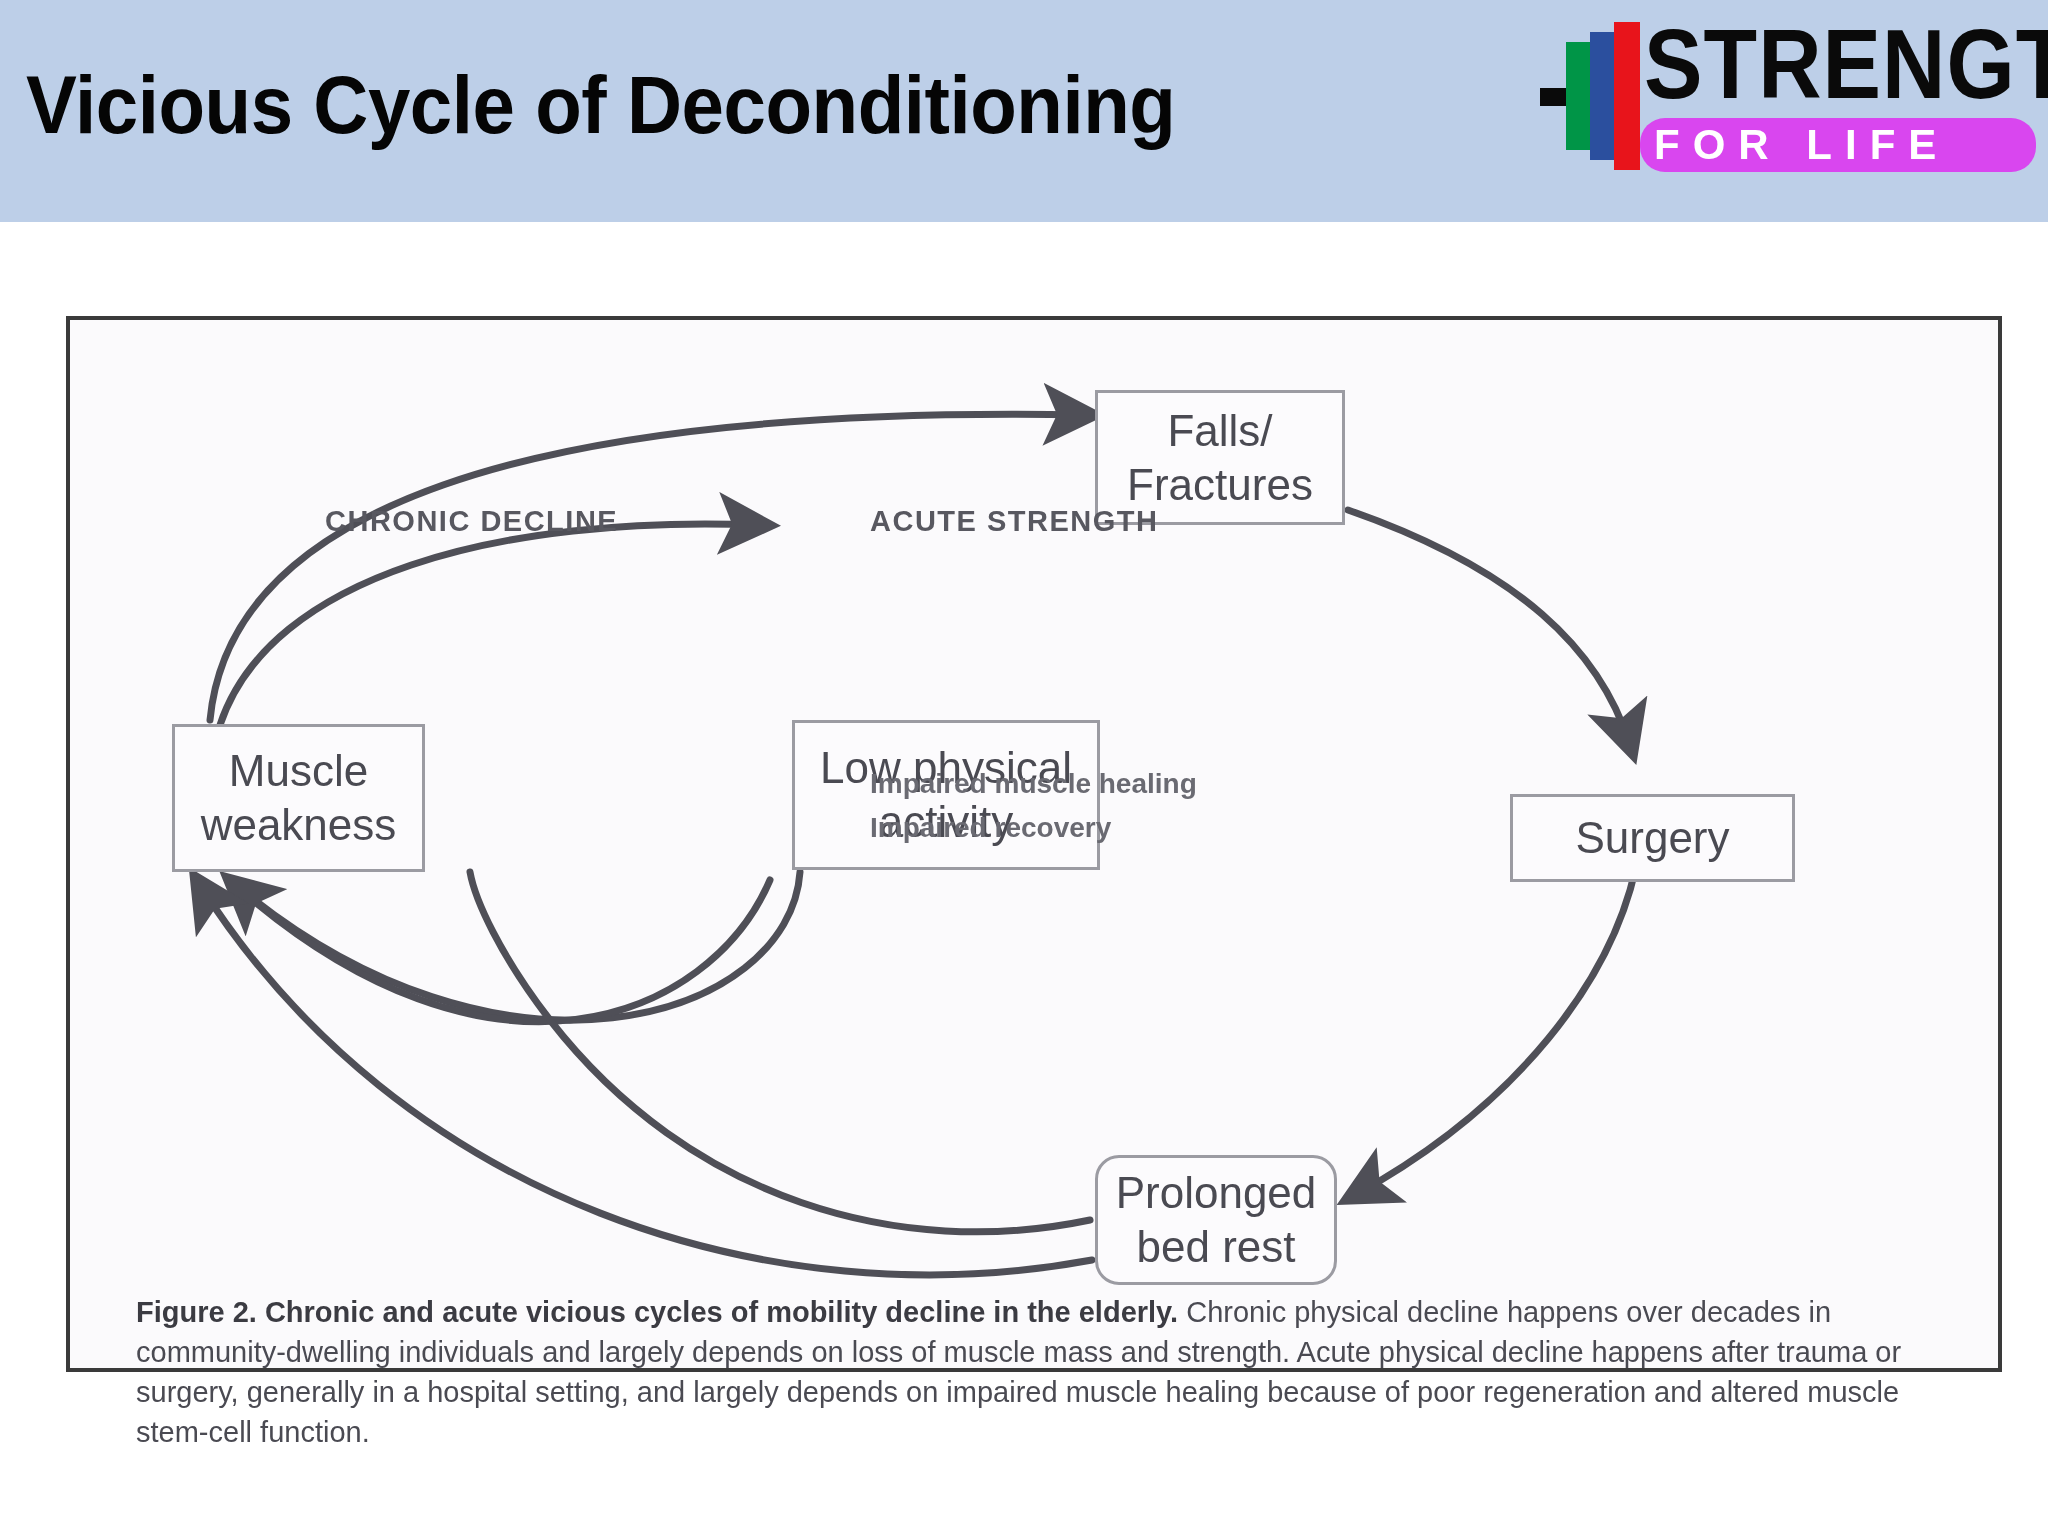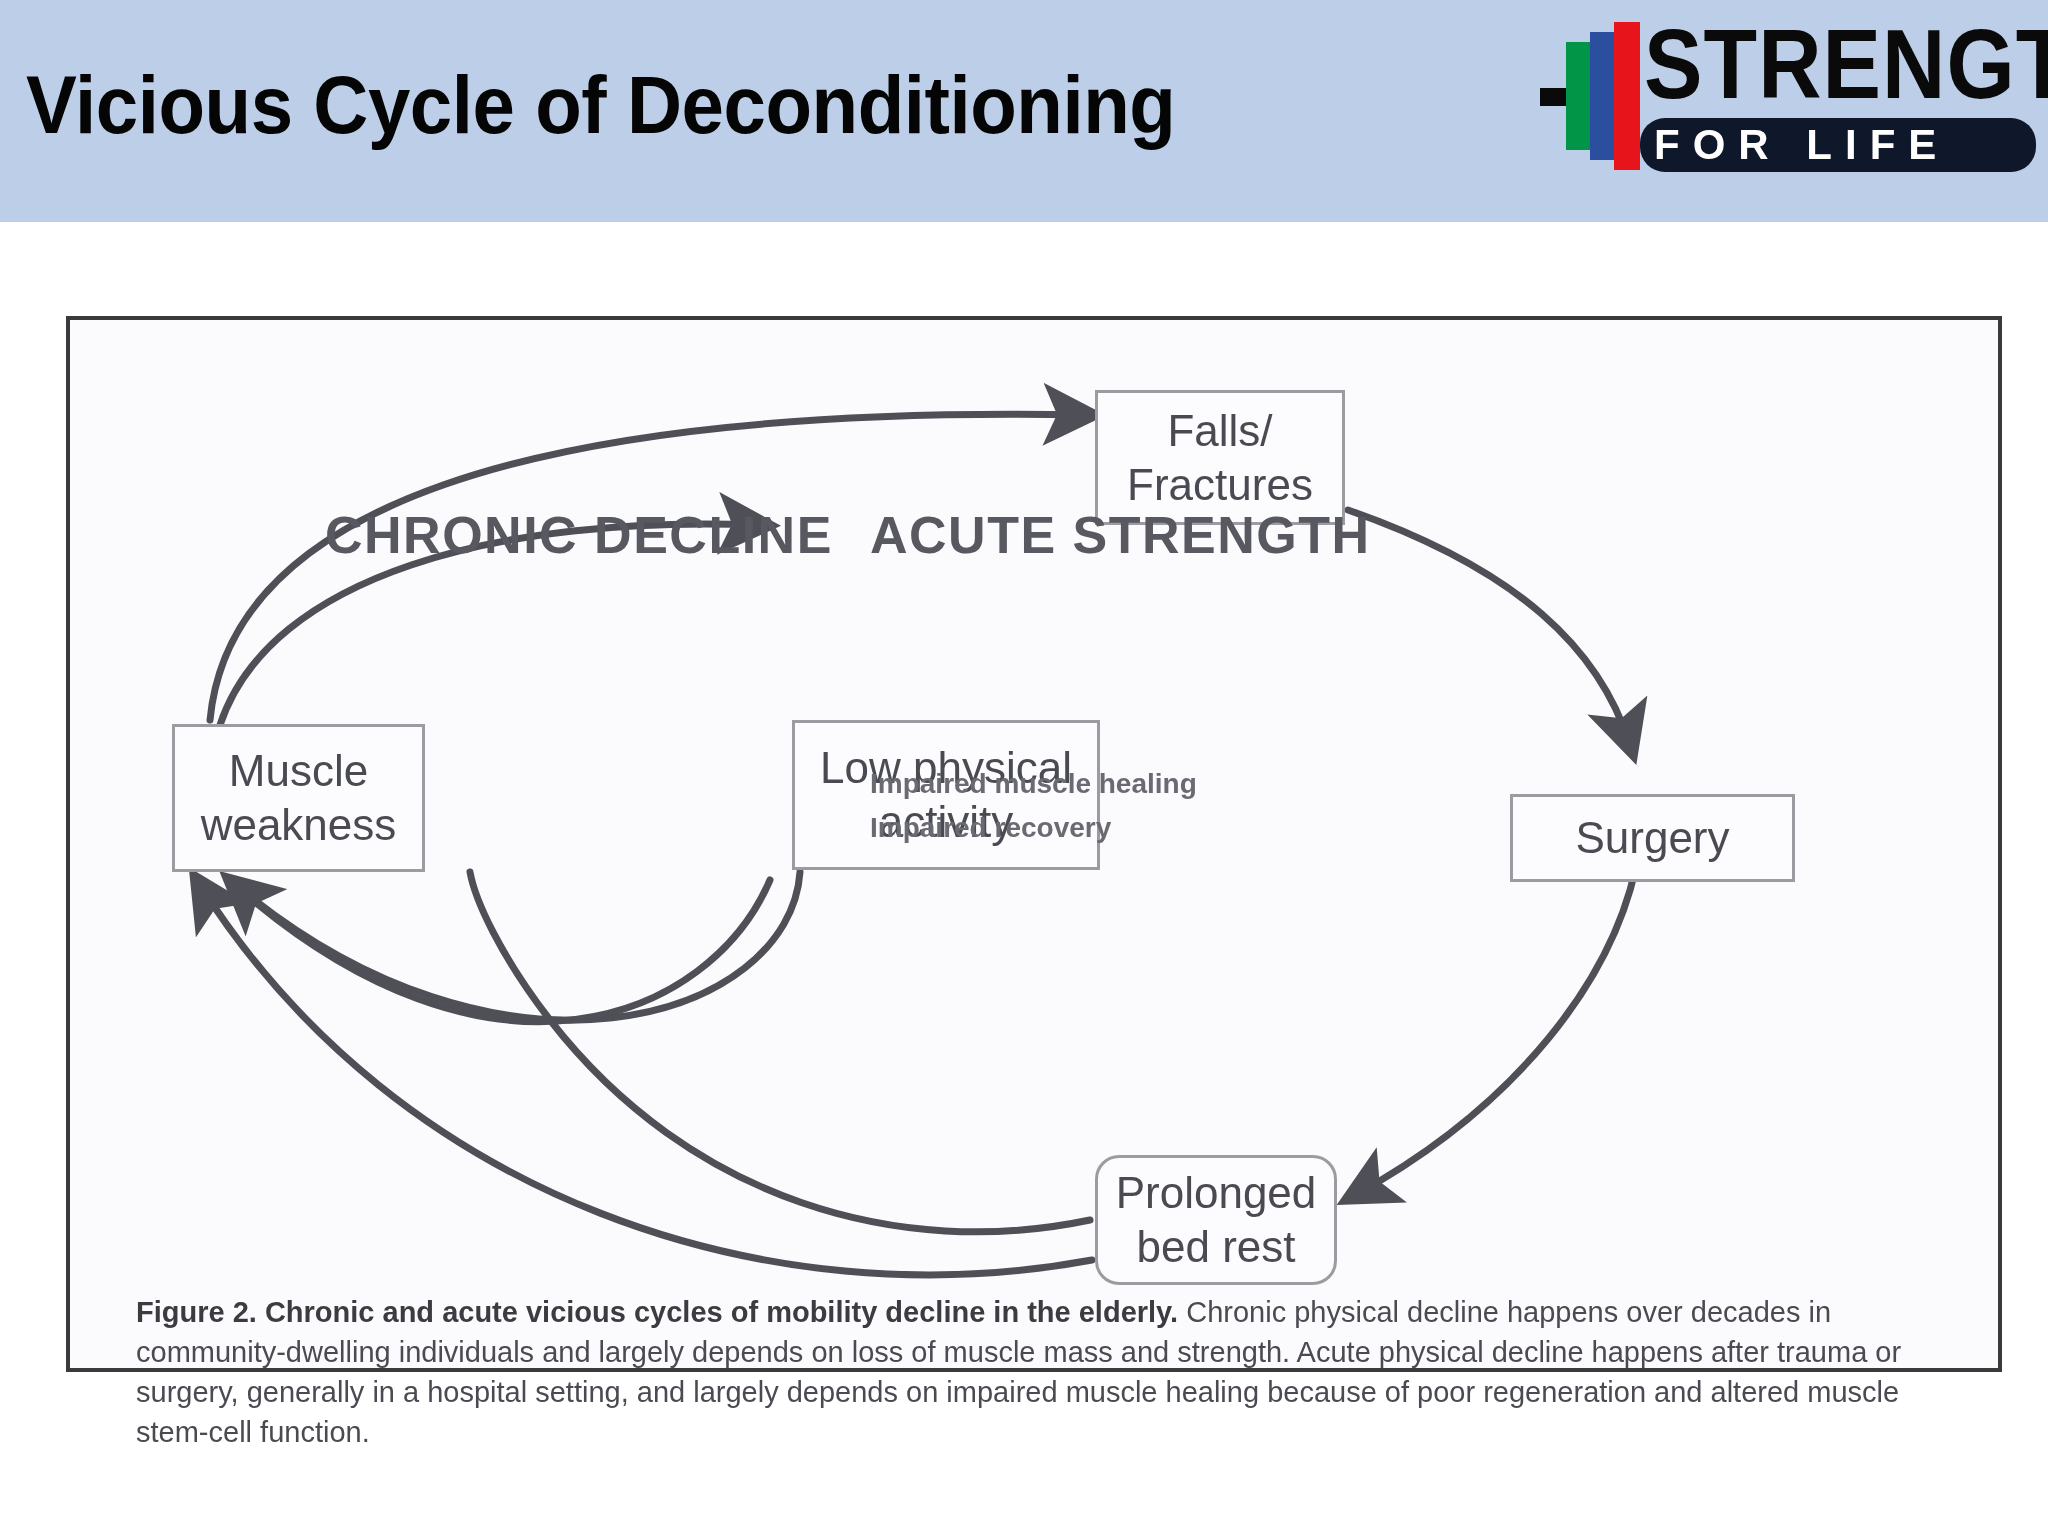--- a/index.html
+++ b/index.html
@@ -77,21 +77,21 @@
     transform: scaleX(1.02) scaleY(1.14);
     transform-origin: left top;
     white-space: nowrap;
   }
   .logo-forlife-band {
     position: absolute;
     left: 100px;
     top: 110px;
     width: 396px;
     height: 54px;
-    background: #0f172a;
+    background: #d946ef;
     border-radius: 25px;
   }
   .logo-forlife {
     position: absolute;
     left: 14px;
     top: 2px;
     font-size: 42px;
     font-weight: bold;
     color: #ffffff;
     letter-spacing: 13px;
@@ -141,21 +141,21 @@
   }
   .node-falls        { left: 1025px; top:  70px; width: 250px; height: 135px; }
   .node-surgery      { left: 1440px; top: 430px; width: 285px; height:  88px; margin-top: 44px; }
   .node-bedrest      { left: 1025px; top: 835px; width: 242px; height: 130px; border-radius: 24px; }
   .node-lowphys      { left:  722px; top: 400px; width: 308px; height: 150px; }
   .node-muscle       { left:   102px; top: 404px; width: 253px; height: 148px; }
 
   
   .sect-head {
     position: absolute;
-    font-size: 52px;
+    font-size: 29px;
     font-weight: bold;
     color: #585860;
     letter-spacing: 1.5px;
     white-space: nowrap;
   }
   .sect-chronic { left: 255px; top: 185px; }
   .sect-acute   { left: 800px; top: 185px; }
 
   .sub-list {
     position: absolute;

